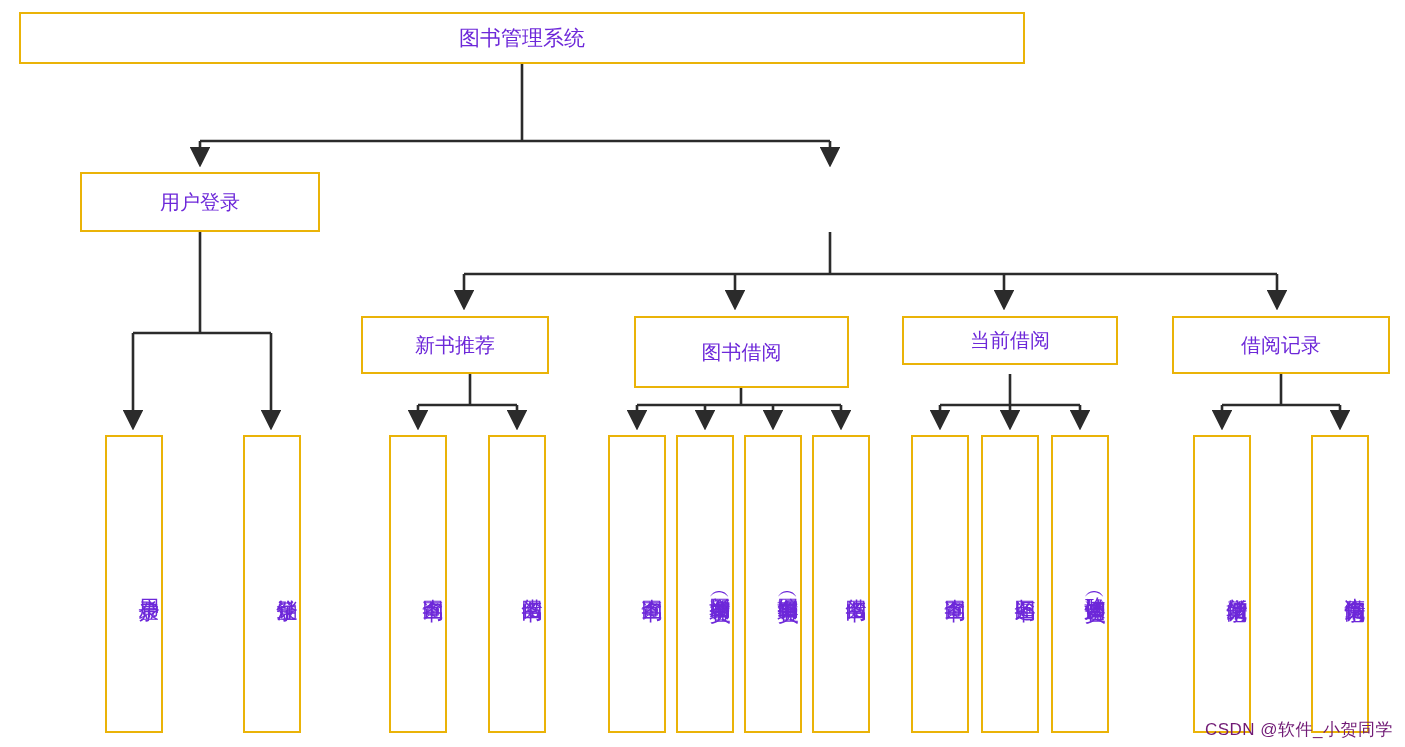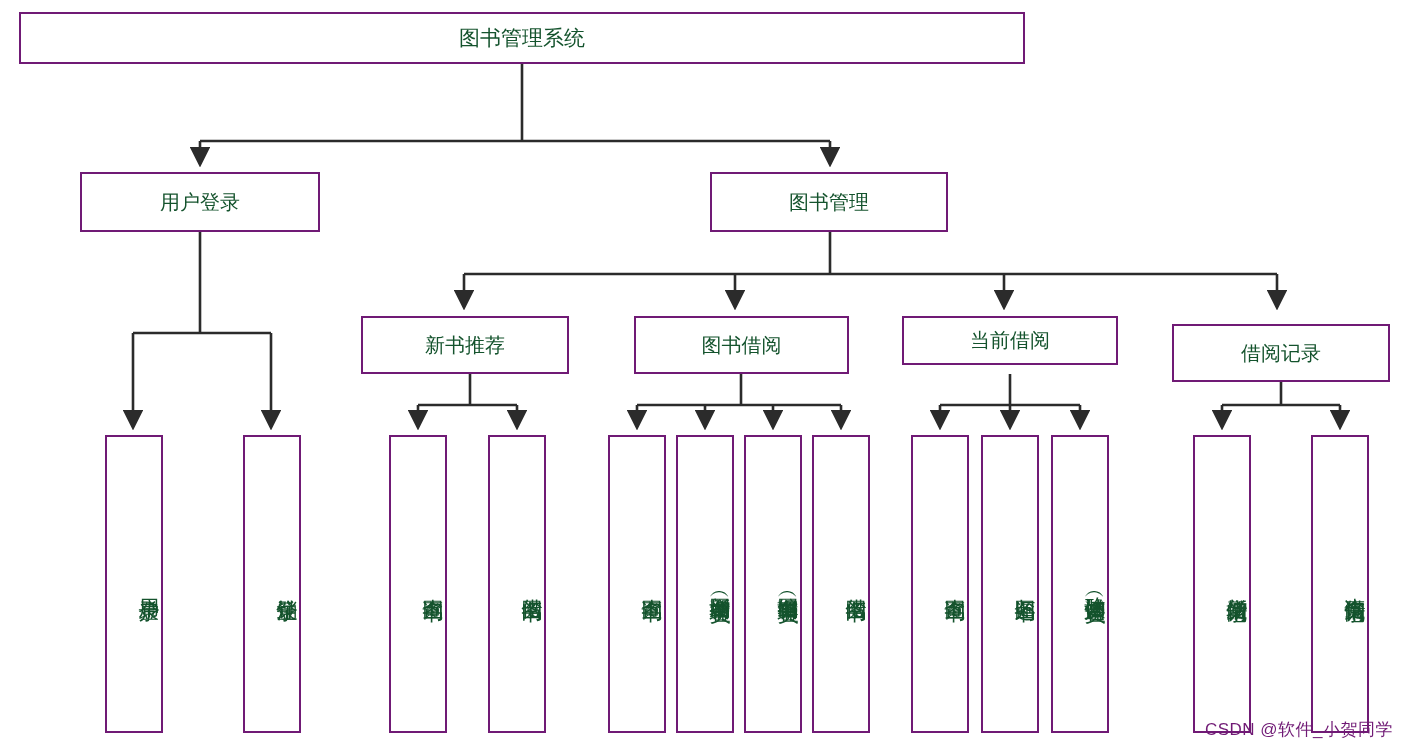--- a/index.html
+++ b/index.html
@@ -20,27 +20,27 @@
   #diagram-svg {
     position: absolute;
     left: 0;
     top: 0;
     width: 1405px;
     height: 747px;
   }
   .node {
     position: absolute;
     box-sizing: border-box;
-    border: 2px solid #701a75;
+    border: 2px solid #eab308;
     background: #ffffff;
     display: flex;
     align-items: center;
     justify-content: center;
     text-align: center;
-    color: #14532d;
+    color: #6d28d9;
     line-height: 1.12;
   }
   .node.root {
     font-size: 21px;
   }
   .node.level2 {
     font-size: 20px;
   }
   .node.level3 {
     font-size: 20px;
@@ -126,34 +126,31 @@
     </g>
   </svg>
 
   <div class="node root" style="left:19px; top:12px; width:1006px; height:52px;">
     <span class="node-label">图书管理系统</span>
   </div>
 
   <div class="node level2" style="left:80px; top:172px; width:240px; height:60px;">
     <span class="node-label">用户登录</span>
   </div>
-  <div class="node level2" style="left:710px; top:172px; width:238px; height:60px;">
-    <span class="node-label">图书管理</span>
-  </div>
 
-  <div class="node level3" style="left:361px; top:316px; width:208px; height:58px;">
+  <div class="node level3" style="left:361px; top:316px; width:188px; height:58px;">
     <span class="node-label">新书推荐</span>
   </div>
-  <div class="node level3" style="left:634px; top:316px; width:215px; height:58px;">
+  <div class="node level3" style="left:634px; top:316px; width:215px; height:72px;">
     <span class="node-label">图书借阅</span>
   </div>
   <div class="node level3" style="left:902px; top:316px; width:216px; height:49px;">
     <span class="node-label">当前借阅</span>
   </div>
-  <div class="node level3" style="left:1172px; top:316px; width:218px; height:58px;margin-top:8px;">
+  <div class="node level3" style="left:1172px; top:316px; width:218px; height:58px;">
     <span class="node-label">借阅记录</span>
   </div>
 
   <div class="node leaf" style="left:105px; top:435px; width:58px; height:298px;">
     <span class="node-label">用户登录</span>
   </div>
   <div class="node leaf" style="left:243px; top:435px; width:58px; height:298px;">
     <span class="node-label">注销登录</span>
   </div>
 

